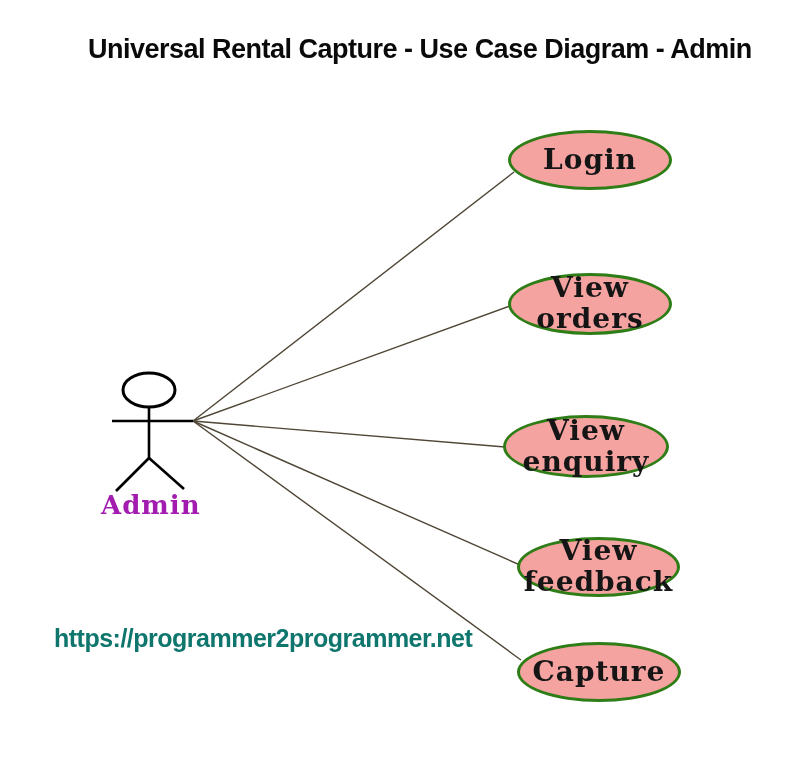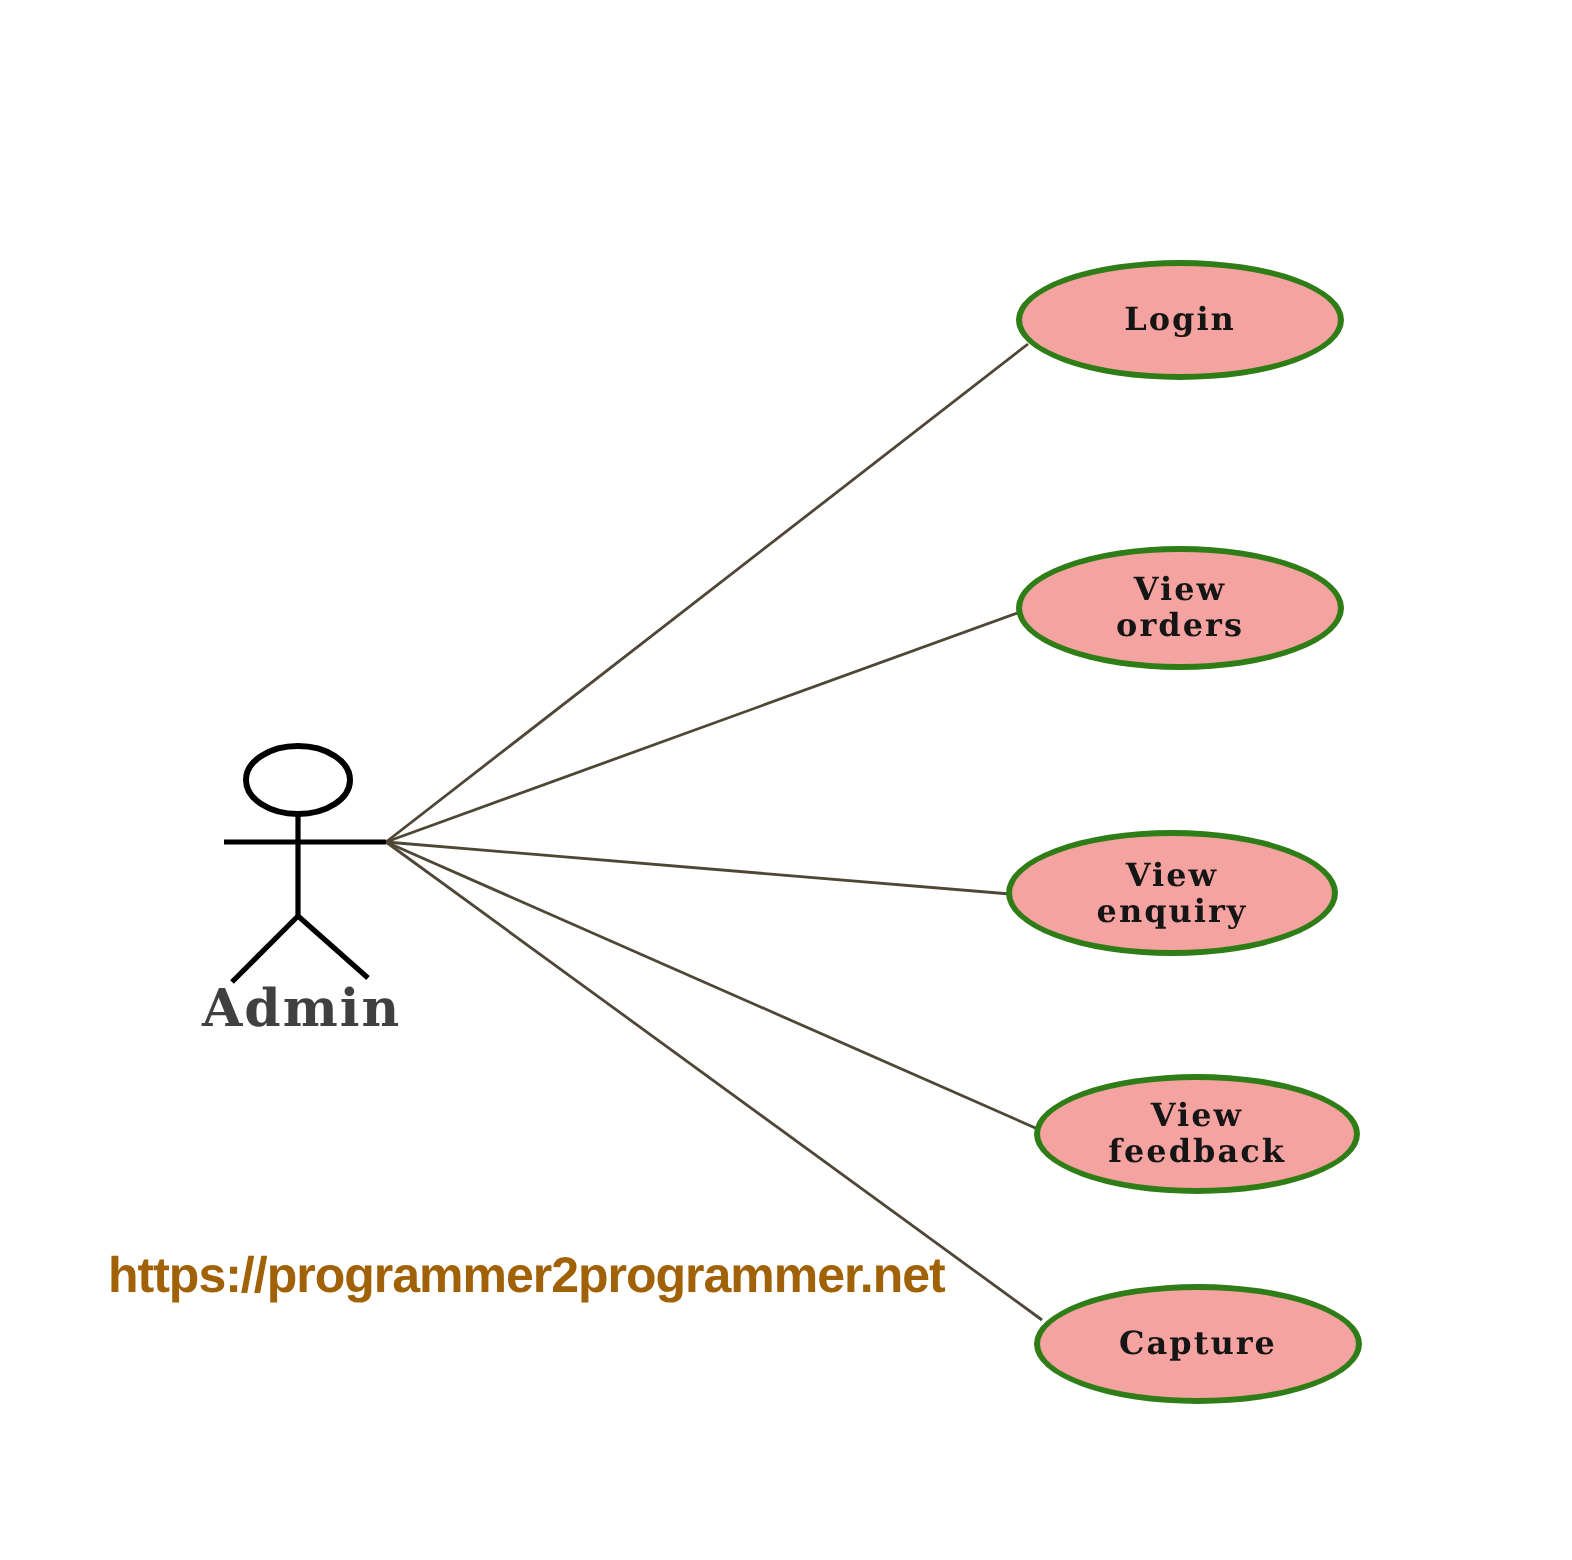--- a/index.html
+++ b/index.html
@@ -39,21 +39,21 @@
     border: 3px solid #2e7d16;
     border-radius: 50%;
     display: flex;
     align-items: center;
     justify-content: center;
     z-index: 2;
   }
   .usecase-label {
     font-family: "DejaVu Serif", "Liberation Serif", serif;
     font-weight: bold;
-    font-size: 16px;
+    font-size: 28px;
     line-height: 1.1;
     letter-spacing: 1px;
     color: #151515;
     text-align: center;
     white-space: pre-line;
   }
   .uc-login        { left: 508px; top: 130px; width: 164px; height: 60px; }
   .uc-view-orders  { left: 508px; top: 273px; width: 164px; height: 62px; }
   .uc-view-enquiry { left: 503px; top: 415px; width: 166px; height: 63px; }
   .uc-view-feedback{ left: 517px; top: 537px; width: 163px; height: 60px; }
@@ -61,41 +61,42 @@
   .actor-label {
     position: absolute;
     left: 101px;
     top: 490px;
     width: 96px;
     text-align: left;
     font-family: "DejaVu Serif", "Liberation Serif", serif;
     font-weight: bold;
     font-size: 26px;
     letter-spacing: 1px;
-    color: #404040;
+    color: #a21caf;
     z-index: 2;
   }
   .watermark {
     position: absolute;
     left: 54px;
     top: 624px;
     font-family: "Liberation Sans", sans-serif;
     font-weight: bold;
     font-size: 25px;
     letter-spacing: -0.5px;
-    color: #a16207;
+    color: #0f766e;
     z-index: 3;
     white-space: nowrap;
   }
 </style>
 </head>
 <body>
 
 <div class="stage">
 
+  <div class="diagram-title">Universal Rental Capture - Use Case Diagram - Admin</div>
 
   <svg class="connector-layer" width="786" height="780" viewBox="0 0 786 780">
 
     <g stroke="#4f4636" stroke-width="1.4">
       <line x1="193" y1="421" x2="514" y2="172"></line>
       <line x1="193" y1="421" x2="510" y2="306"></line>
       <line x1="193" y1="421" x2="505" y2="447"></line>
       <line x1="193" y1="421" x2="520" y2="565"></line>
       <line x1="193" y1="421" x2="521" y2="660"></line>
     </g>

